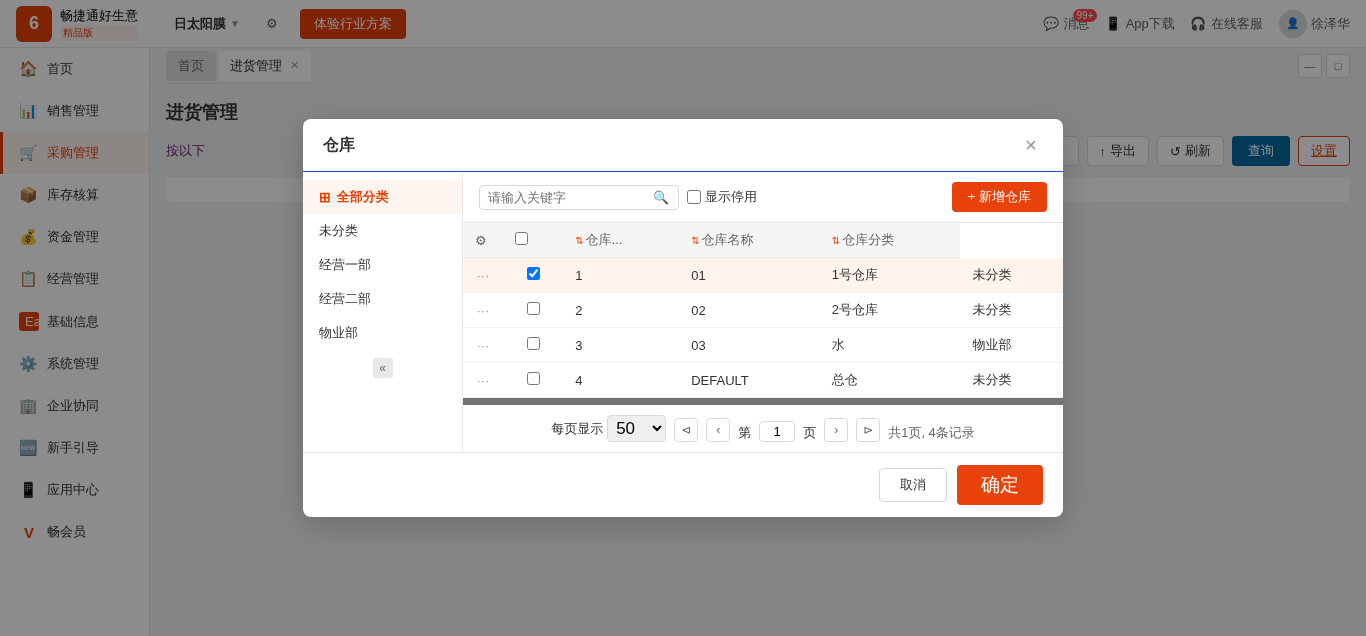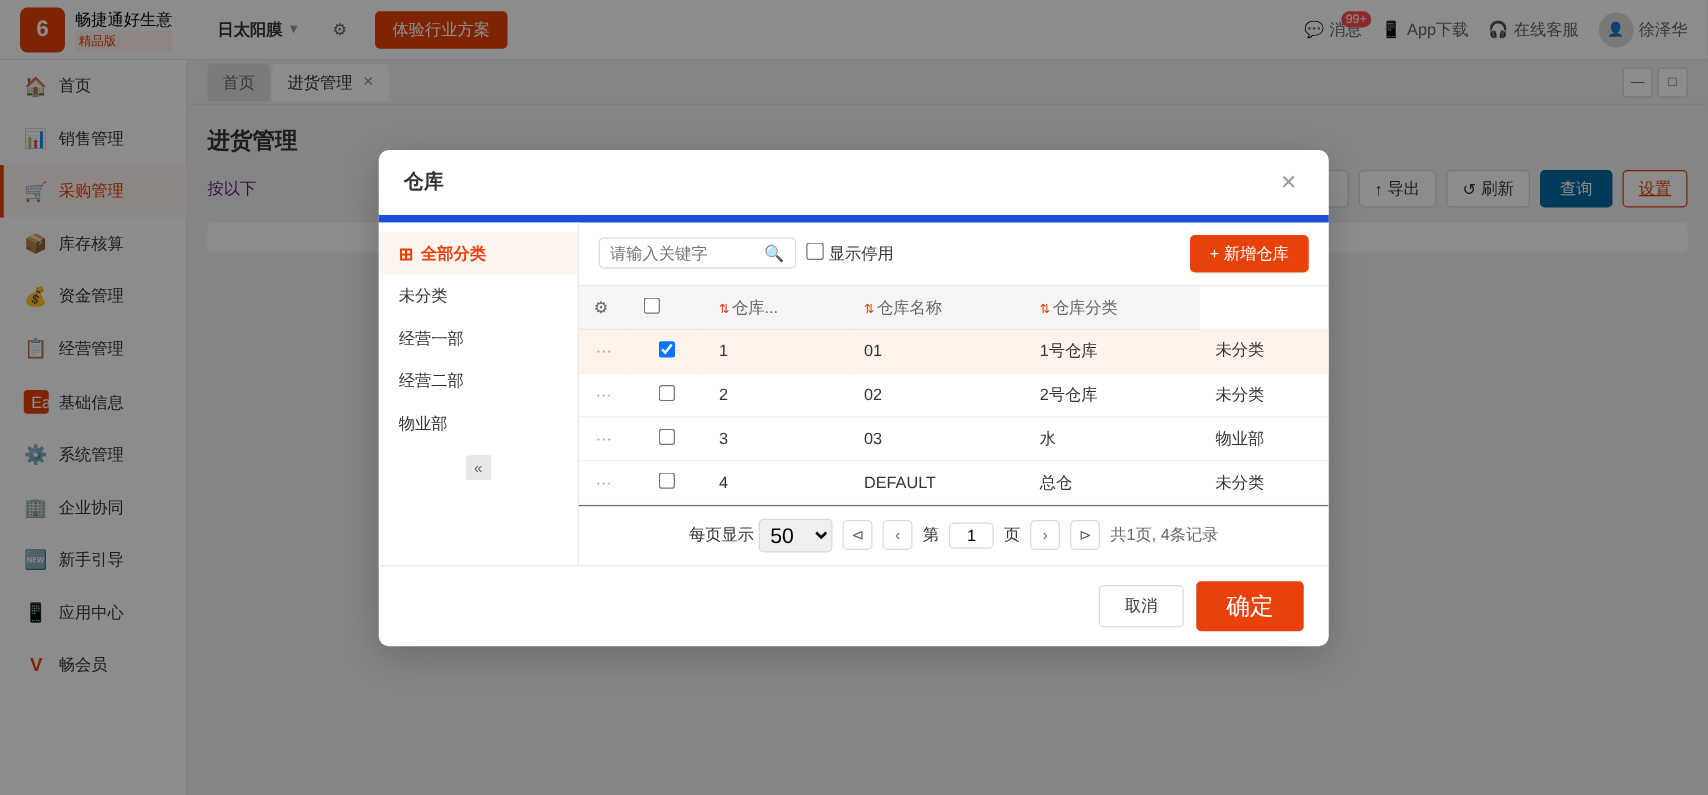--- a/index.html
+++ b/index.html
@@ -170,21 +170,21 @@
       border-radius: 8px;
       width: 760px;
       max-height: 560px;
       display: flex;
       flex-direction: column;
       box-shadow: 0 8px 32px rgba(0,0,0,0.2);
     }
     .modal-header {
       display: flex; align-items: center; justify-content: space-between;
       padding: 14px 20px;
-      border-bottom: 6px solid #1d4ed8;
+      border-bottom: 1px solid #1d4ed8;
     }
     .modal-title { font-size: 16px; font-weight: bold; color: #333; }
     .modal-close {
       cursor: pointer; color: #999; font-size: 16px;
       width: 24px; height: 24px;
       display: flex; align-items: center; justify-content: center;
       border-radius: 50%;
     }
     .modal-body {
       display: flex; flex: 1; overflow: hidden;
@@ -229,32 +229,32 @@
     .modal-toolbar {
       display: flex; align-items: center; gap: 8px;
       padding: 10px 16px;
       border-bottom: 1px solid #e8e8e8;
     }
     .search-input-wrap {
       display: flex; align-items: flex-end;
       border: 1px solid #d9d9d9;
       border-radius: 4px;
       padding: 4px 8px;
-      width: 158px;
+      width: 200px;
       background: #fff;
     }
     .search-input-wrap input {
       border: none; outline: none;
       font-size: 13px; color: #333;
       width: 100%;
       background: transparent;
     }
     .search-icon { color: #999; font-size: 13px; }
     .show-disabled-wrap {
-      display: flex; gap: 4px;
+      display: flex; align-items: center; gap: 4px;
       font-size: 13px; color: #333;
     }
     .checkbox-input { width: 14px; height: 14px; cursor: pointer; }
     .btn-add-warehouse {
       margin-left: auto;
       background: #e8410a;
       color: #fff;
       border: none;
       border-radius: 4px;
       padding: 6px 16px;
@@ -283,23 +283,23 @@
       border-bottom: 1px solid #f0f0f0;
       color: #333;
     }
     .data-table tr.row-selected td { background: #fff3ec; }
     .th-gear { width: 40px; text-align: center; }
     .td-center { text-align: center; }
     .sort-icon { color: #e8410a; margin-right: 2px; font-size: 10px; }
 
     
     .pagination {
-      display: flex; align-items: center; justify-content: center;
+      display: flex; align-items: flex-end; justify-content: center;
       padding: 10px 16px;
-      border-top: 1px solid #737373;
+      border-top: 7px solid #737373;
       gap: 8px;
       font-size: 13px; color: #333;
     }
     .page-size-select {
       display: flex; align-items: center; gap: 4px;
     }
     .page-size-select select {
       border: 1px solid #d9d9d9;
       border-radius: 4px;
       padding: 2px 4px;

